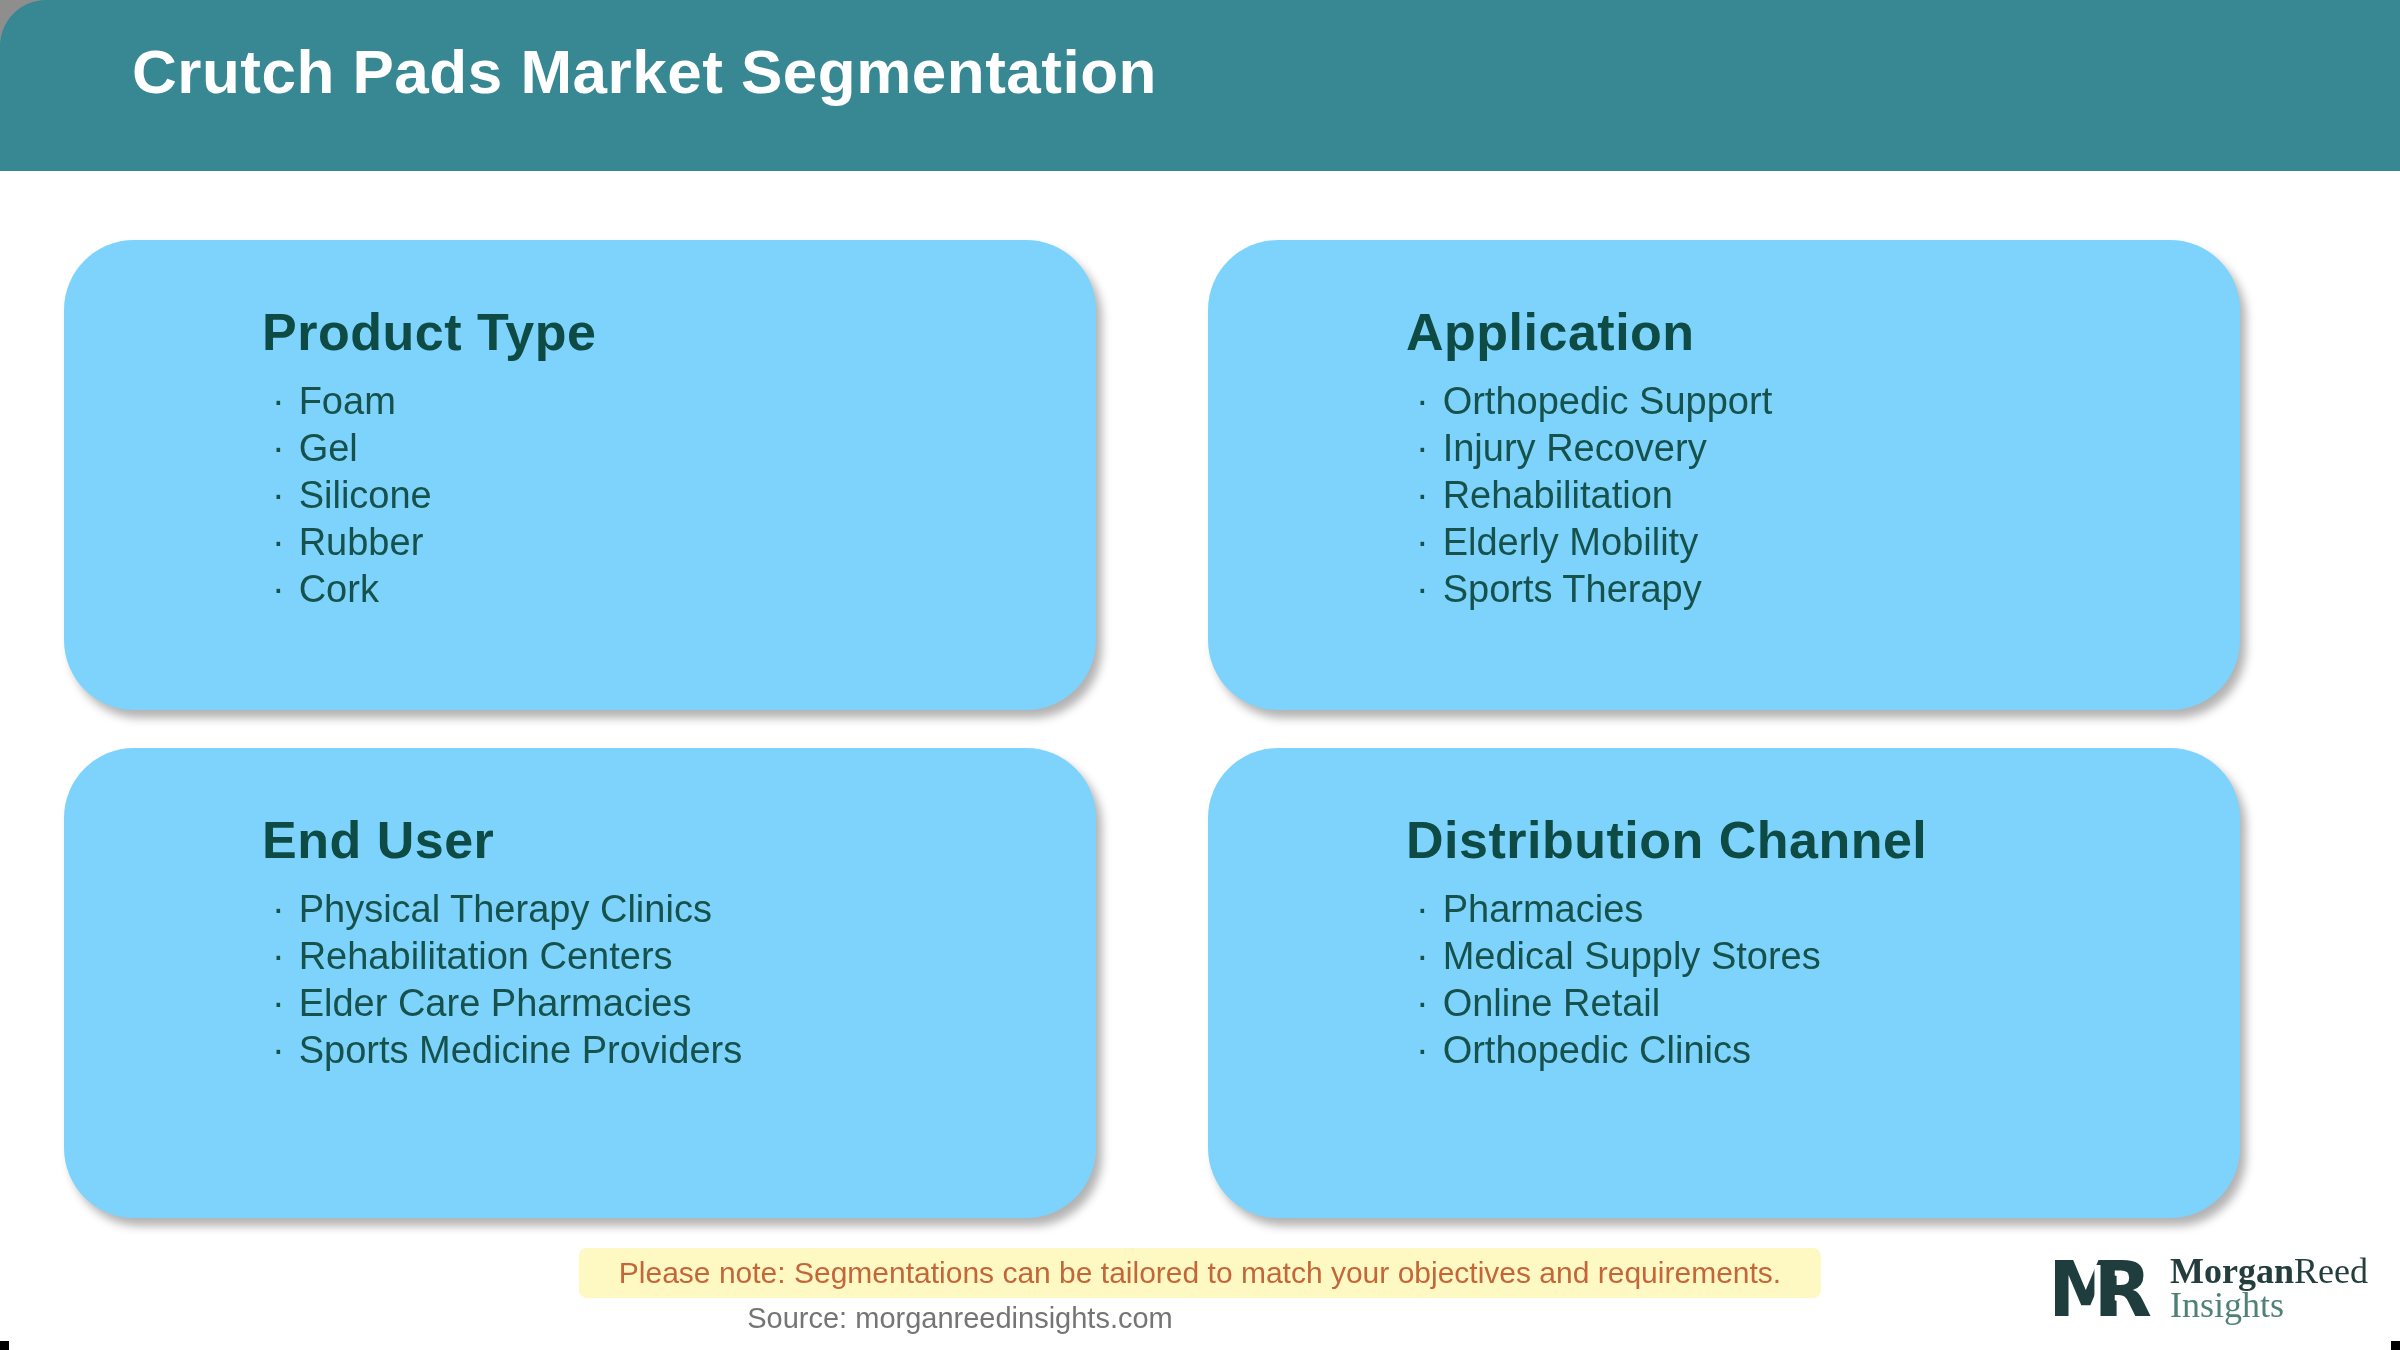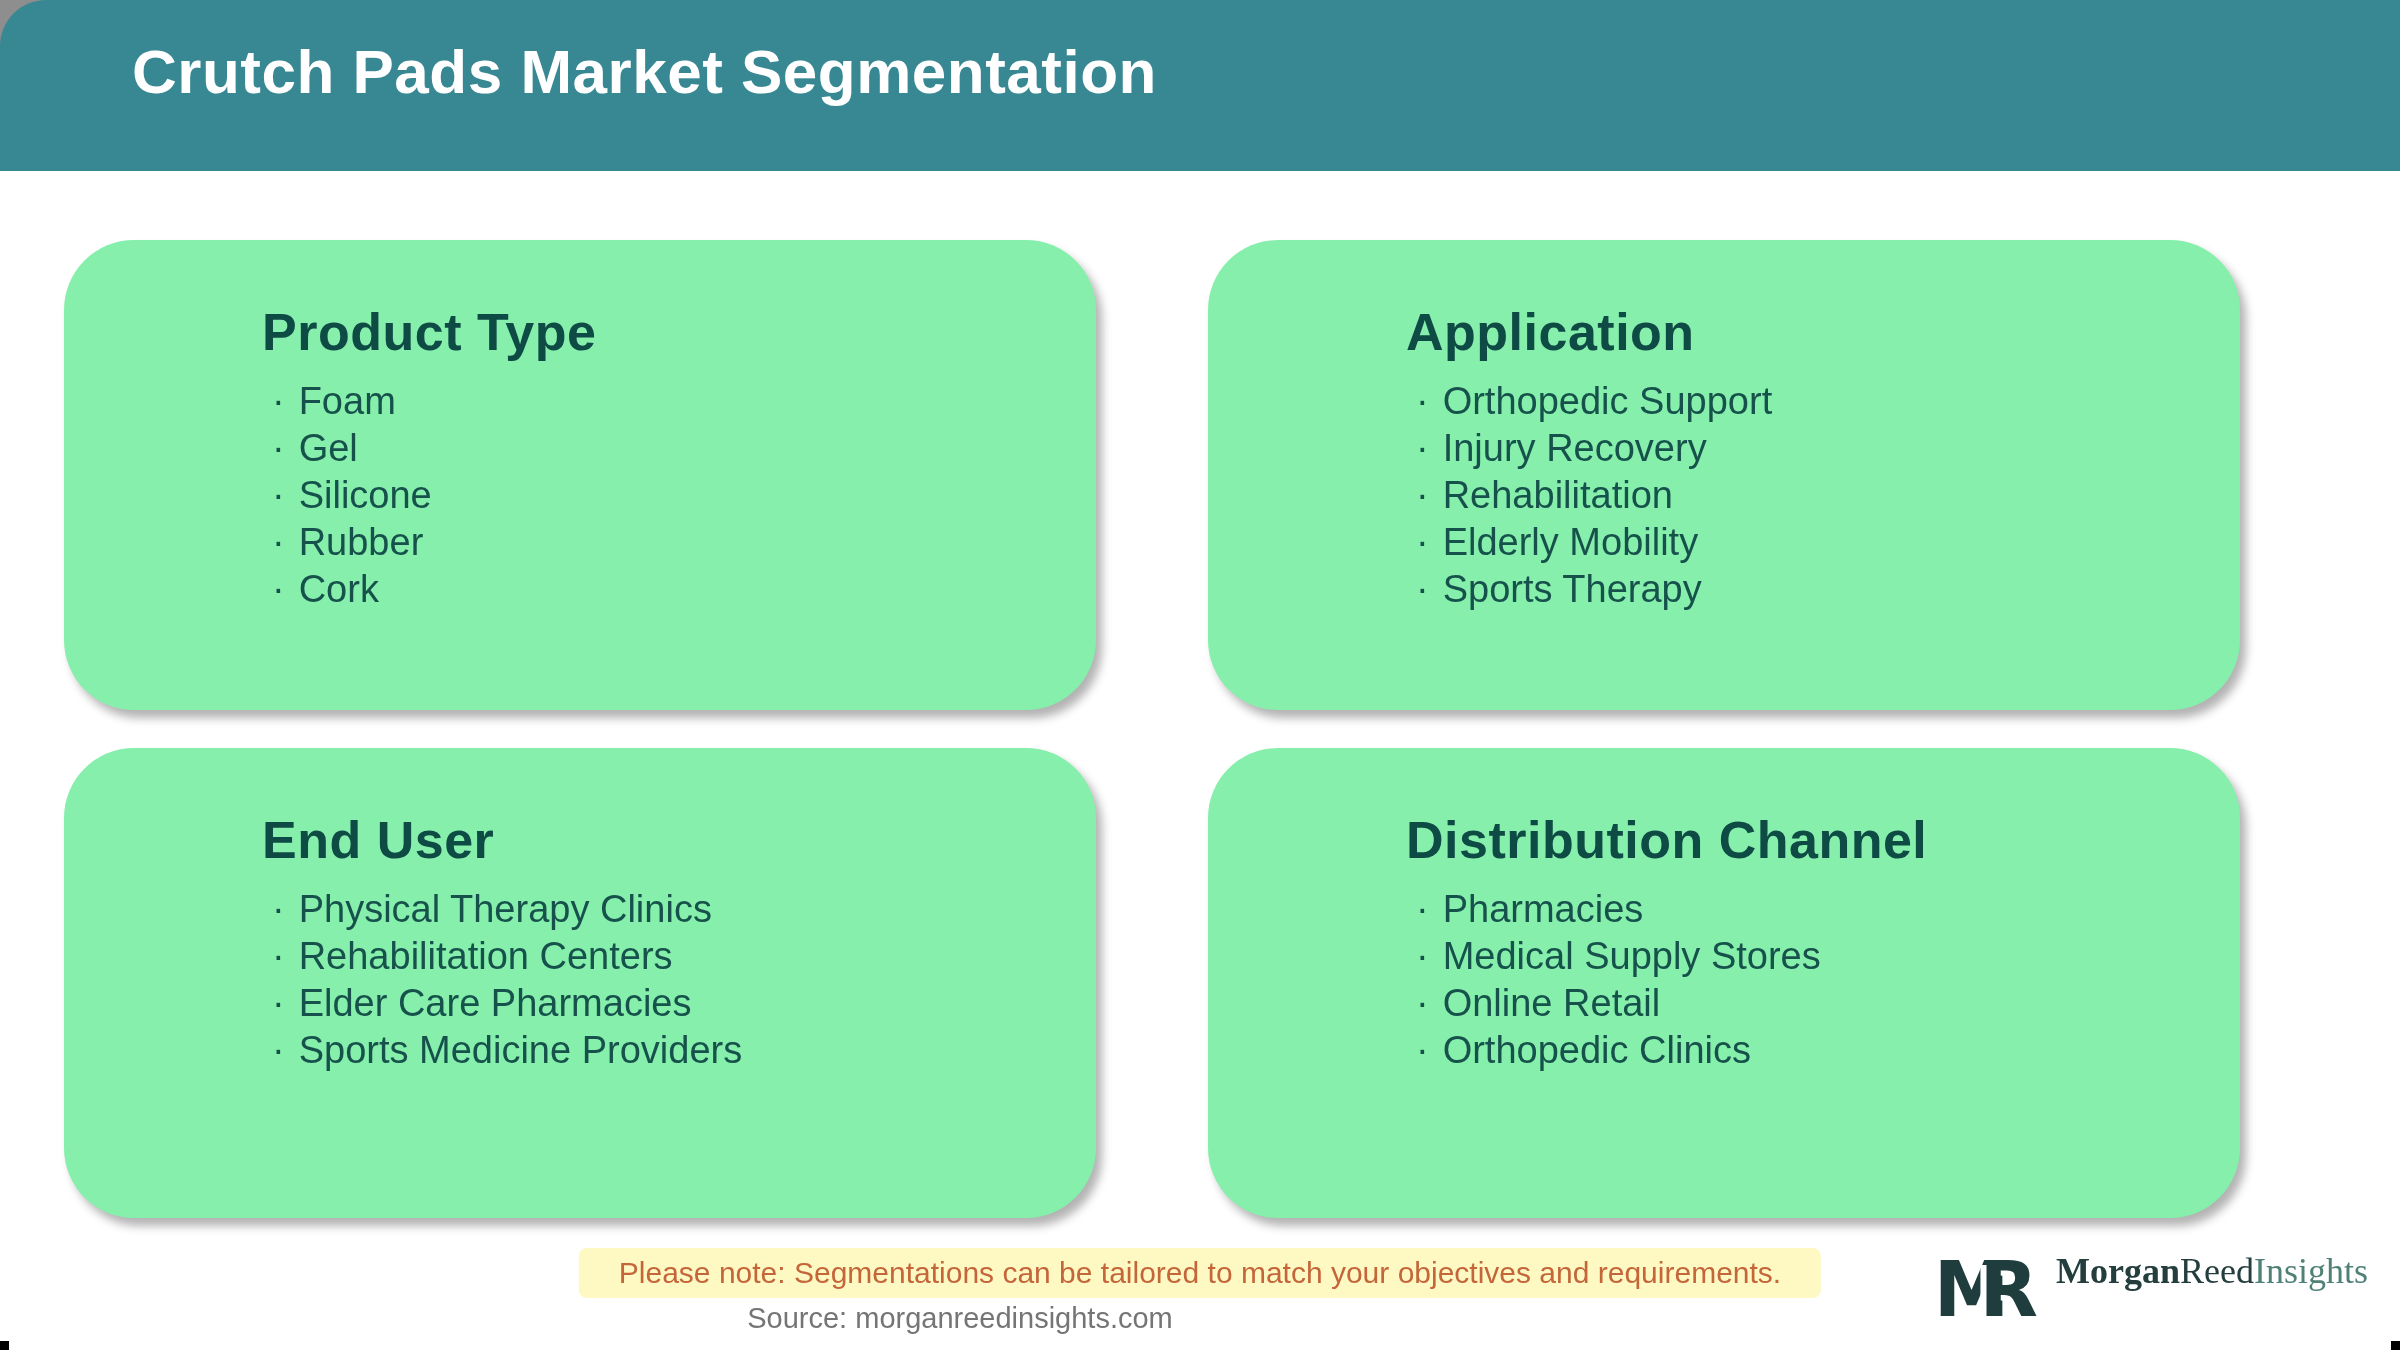--- a/index.html
+++ b/index.html
@@ -42,21 +42,21 @@
     letter-spacing: 0.5px;
     color: #ffffff;
     white-space: nowrap;
   }
 
   
   .card {
     position: absolute;
     width: 1032px;
     height: 470px;
-    background: #86efac;
+    background: #7dd3fc;
     border-radius: 70px;
     box-shadow: 6px 8px 10px rgba(0,0,0,0.30);
     z-index: 1;
   }
   #card-0 { left: 64px;   top: 240px; }
   #card-1 { left: 1208px; top: 240px; }
   #card-2 { left: 64px;   top: 748px; }
   #card-3 { left: 1208px; top: 748px; }
 
   .card-inner { padding: 62px 50px 0 198px; }
@@ -129,21 +129,21 @@
     color: #1E3D3C;
     letter-spacing: 0;
     margin-right: 12px;
   }
   .mr-mark .mono-r {
     margin-left: -30px;
     text-shadow: -6px 5px 0 #ffffff;
   }
   .logo-text {
     display: flex;
-    flex-direction: row;
+    flex-direction: column;
     line-height: 34px;
   }
   .logo-name {
     font-family: "Liberation Serif", serif;
     font-size: 36px;
     color: #233E3D;
     white-space: nowrap;
   }
   .logo-name .name-bold { font-weight: bold; }
   .logo-sub {

